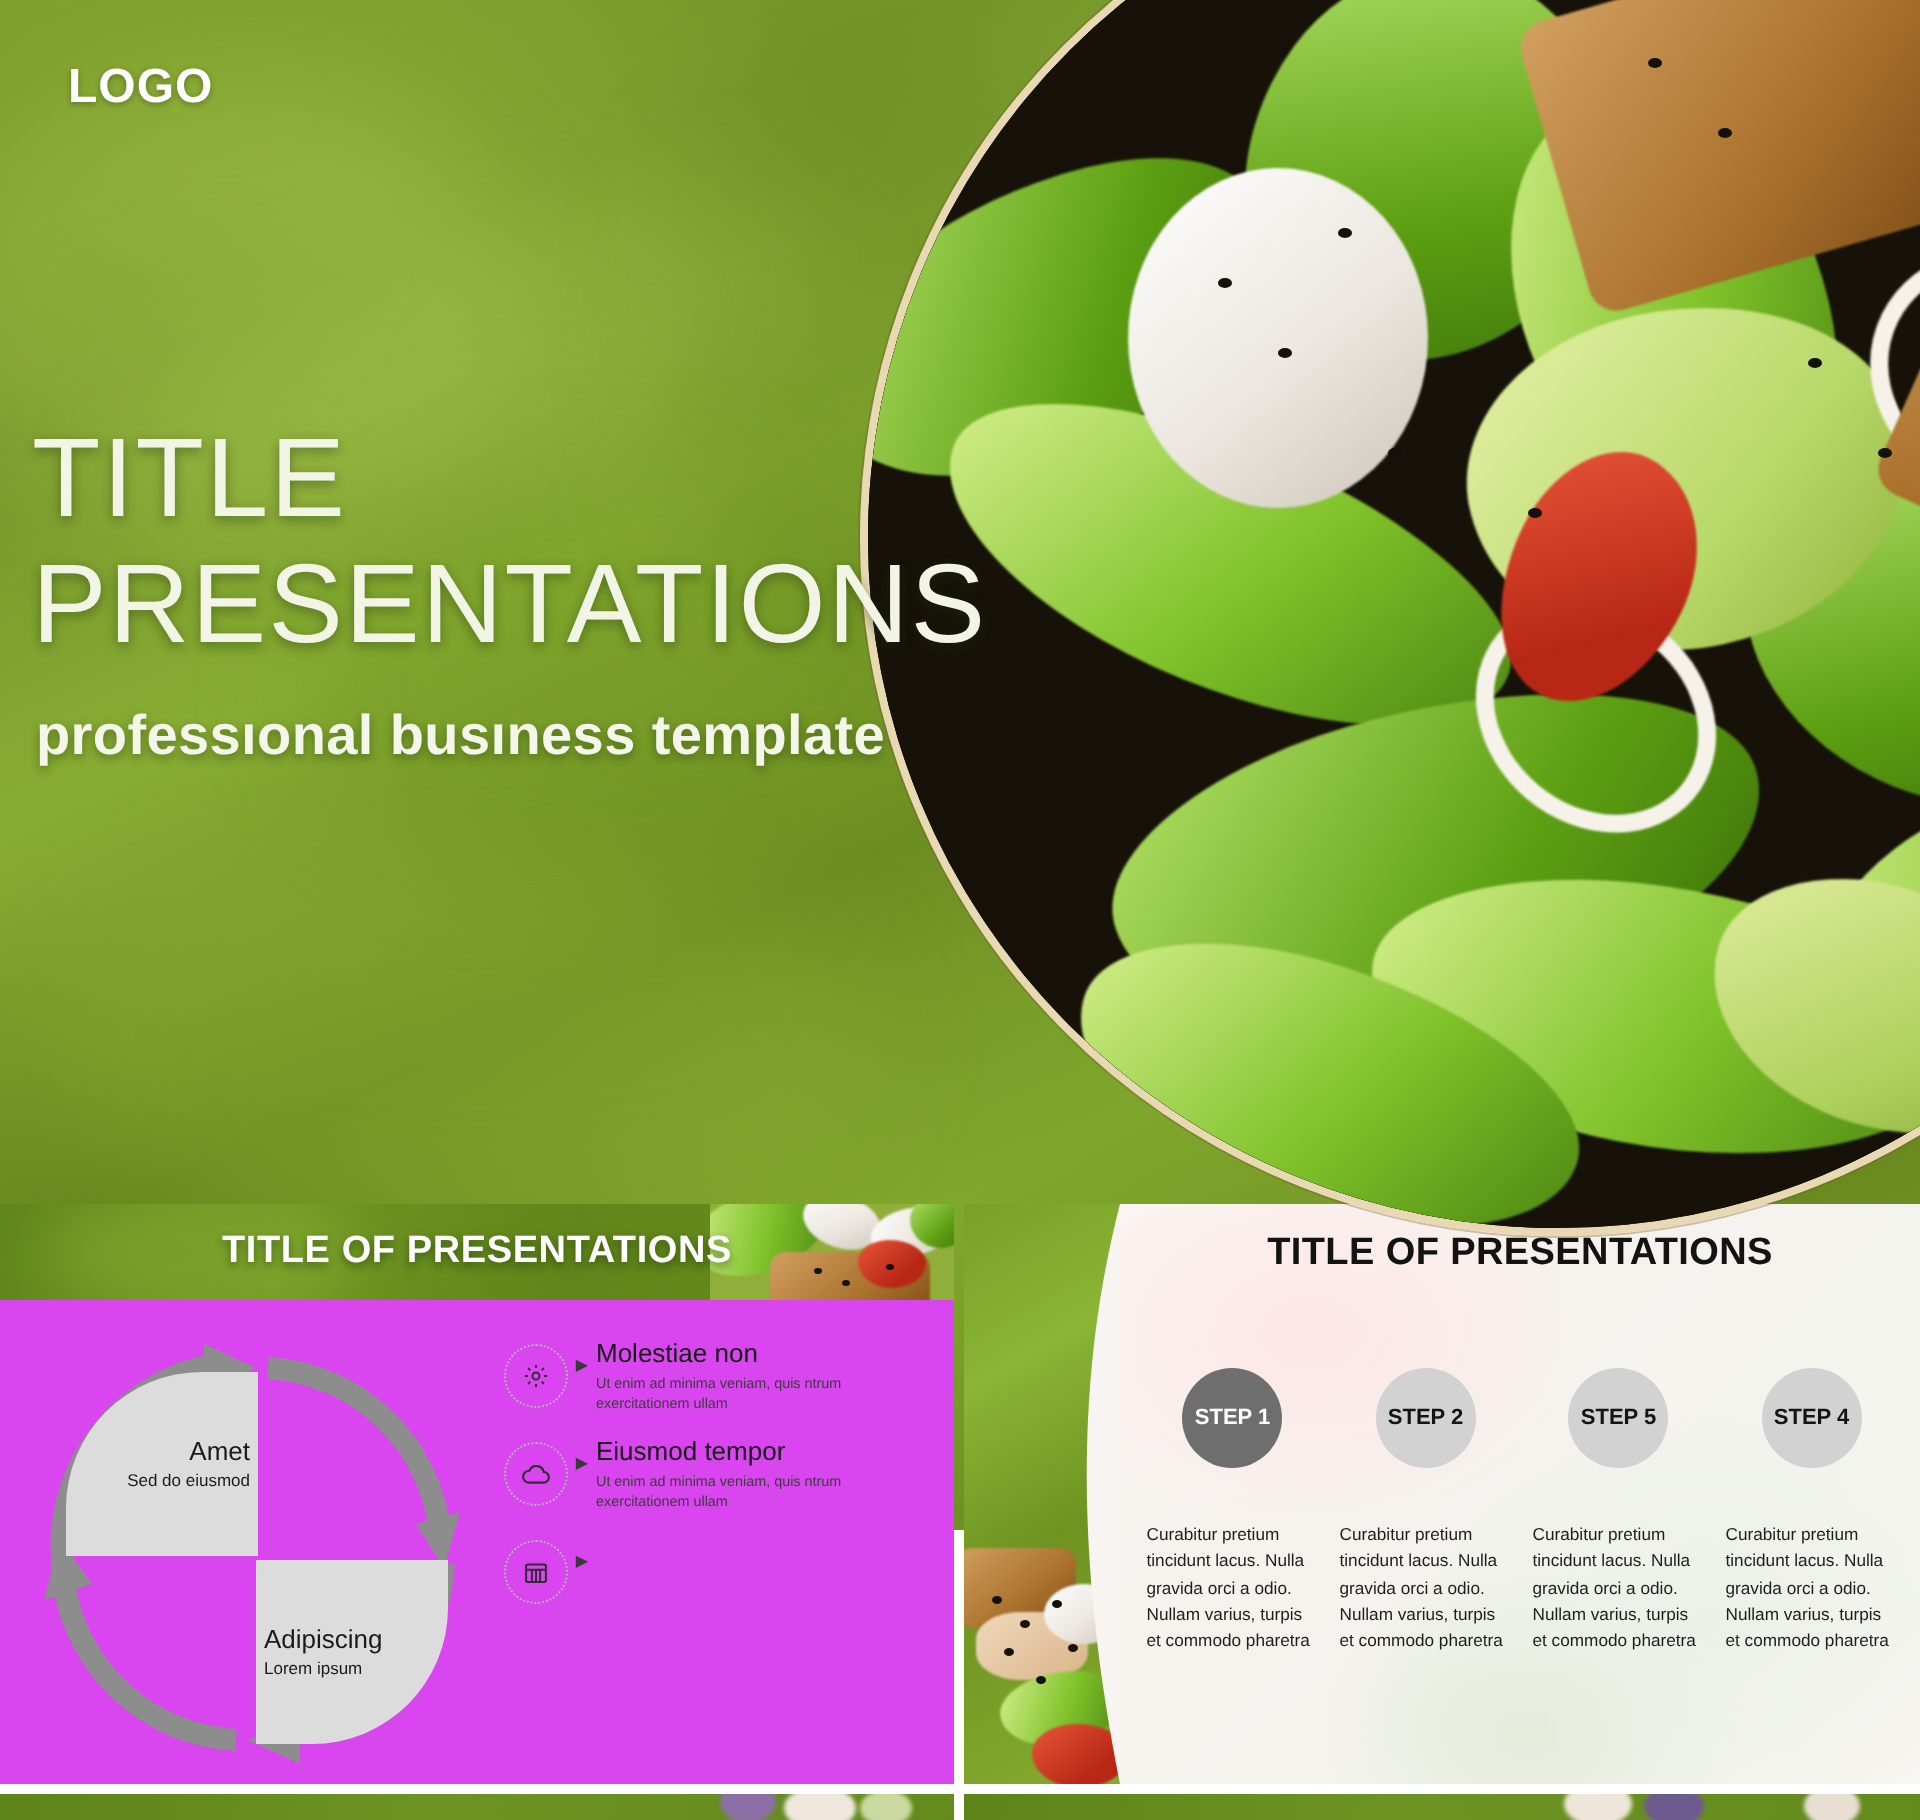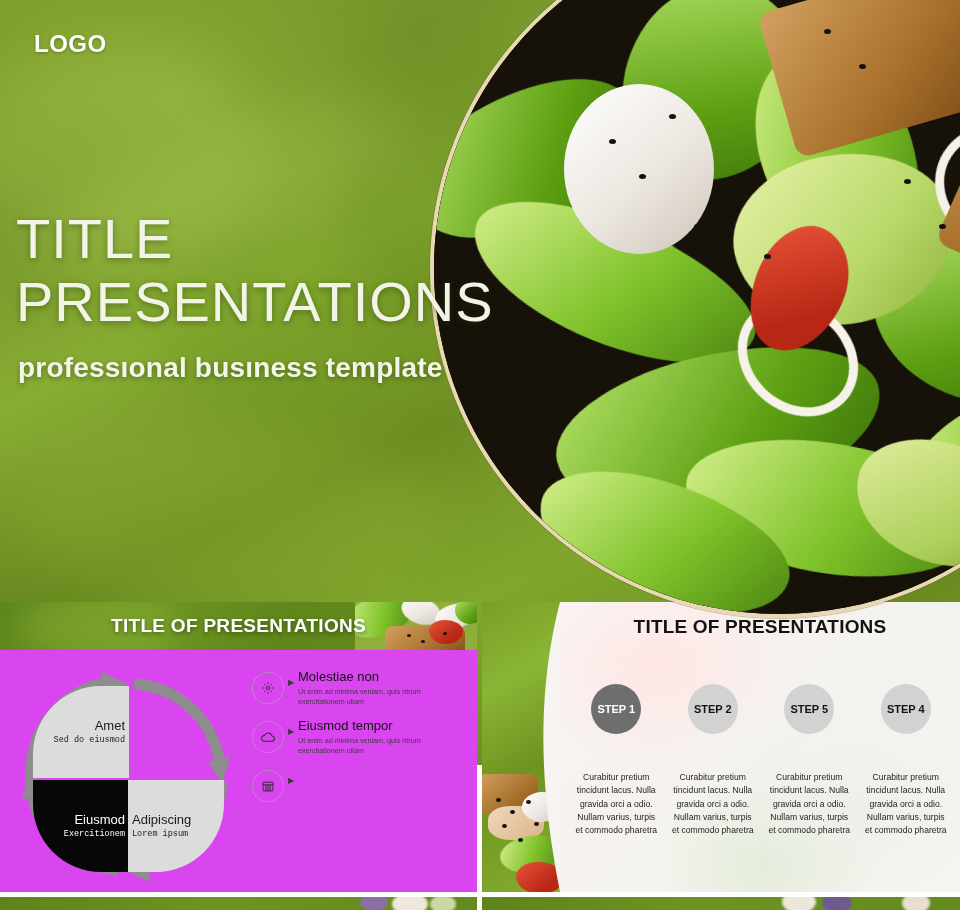--- a/index.html
+++ b/index.html
@@ -60,21 +60,21 @@
   .sl-header .hb2{left:230px;top:4px;width:180px;height:60px;background:rgba(95,130,25,.4);}
   .sl-title{position:absolute;left:0;top:0;width:477px;height:48px;display:flex;align-items:center;
         justify-content:center;font-size:19px;font-weight:bold;color:#ffffff;letter-spacing:.3px;
         text-shadow:0 2px 4px rgba(20,40,5,.5);z-index:4;}
   .sl-photo{position:absolute;right:0;top:0;width:122px;height:48px;overflow:hidden;z-index:3;}
 
   .diagram{position:absolute;left:18px;top:68px;width:218px;height:212px;}
   .quad{position:absolute;width:92px;height:92px;display:flex;flex-direction:column;
         align-items:center;justify-content:center;text-align:center;}
   .quad .qt{font-size:13px;font-weight:400;line-height:1.1;}
-  .quad .qs{font-size:8.5px;line-height:1.2;margin-top:1px;font-family:Liberation Mono, monospace;}
+  .quad .qs{font-size:8.5px;line-height:1.2;margin-top:1px;}
   .q-amet{left:15px;top:16px;background:#dcdcdc;color:#1b1b1b;border-radius:68px 0 0 0;align-items:flex-end;padding-right:4px;}
   .q-tempor{left:110px;top:16px;background:#070707;color:#ffffff;border-radius:0 68px 0 0;align-items:flex-start;padding-left:4px;}
   .q-eiusmod{left:15px;top:110px;background:#070707;color:#ffffff;border-radius:0 0 0 68px;align-items:flex-end;padding-right:4px;}
   .q-adipiscing{left:110px;top:110px;background:#dcdcdc;color:#1b1b1b;border-radius:0 0 68px 0;align-items:flex-start;padding-left:4px;}
   .arc{position:absolute;left:0;top:0;width:218px;height:212px;}
 
   .bullets{position:absolute;left:252px;top:68px;width:215px;}
   .bullet{position:relative;display:flex;align-items:flex-start;margin-bottom:11px;}
   .b-icon{flex:0 0 30px;width:30px;height:30px;border-radius:50%;border:1px dotted #b5b5b5;
         display:flex;align-items:center;justify-content:center;margin-top:2px;}
@@ -96,21 +96,21 @@
         background:linear-gradient(150deg,#7aa027 0%,#8ab535 28%,#6e9320 58%,#86ad30 100%);}
   .sr-curve{position:absolute;left:0;top:0;width:78px;height:290px;}
   .sr-title{position:absolute;left:78px;top:14px;width:400px;text-align:center;
         font-size:19px;font-weight:bold;color:#131313;letter-spacing:.2px;}
   .steps{position:absolute;left:86px;top:82px;width:386px;display:flex;}
   .step{flex:1 1 0;display:flex;flex-direction:column;align-items:center;}
   .step-circle{width:50px;height:50px;border-radius:50%;display:flex;align-items:center;
         justify-content:center;font-size:11px;font-weight:bold;}
   .step-circle.dark{background:#6e6e6e;color:#ffffff;}
   .step-circle.light{background:#d2d2d2;color:#141414;text-align:right;}
-  .step-body{margin-top:37px;font-size:8.6px;line-height:1.55;color:#1e1e1e;text-align:center;
+  .step-body{margin-top:27px;font-size:8.6px;line-height:1.55;color:#1e1e1e;text-align:left;
         width:86px;}
 
   
   .strip{position:absolute;left:0;top:897px;width:960px;height:13px;}
   .strip-l{position:absolute;left:0;top:0;width:477px;height:13px;overflow:hidden;
         background:linear-gradient(100deg,#5d831b 0%,#6d9422 45%,#628a1d 100%);}
   .strip-r{position:absolute;left:482px;top:0;width:478px;height:13px;overflow:hidden;
         background:linear-gradient(100deg,#5d831b 0%,#6d9422 45%,#628a1d 100%);}
   .strip-food{position:absolute;border-radius:50%;filter:blur(1px);}
 </style>
@@ -216,24 +216,20 @@
           <path d="M204 112 A92 92 0 0 1 124 198" fill="none" stroke="#8d8d8d" stroke-width="11"></path>
           <polygon points="132,188 106,200 132,212" fill="#8d8d8d"></polygon>
 
           <path d="M100 200 A92 92 0 0 1 14 122" fill="none" stroke="#8d8d8d" stroke-width="11"></path>
           <polygon points="4,130 12,100 28,122" fill="#8d8d8d"></polygon>
         </svg>
 
         <div class="quad q-amet">
           <div class="qt">Amet</div>
           <div class="qs">Sed do eiusmod</div>
-        </div>
-        <div class="quad q-eiusmod">
-          <div class="qt">Eiusmod</div>
-          <div class="qs">Exercitionem</div>
         </div>
         <div class="quad q-adipiscing">
           <div class="qt">Adipiscing</div>
           <div class="qs">Lorem ipsum</div>
         </div>
       </div>
 
       <div class="bullets">
 
         <div class="bullet">

